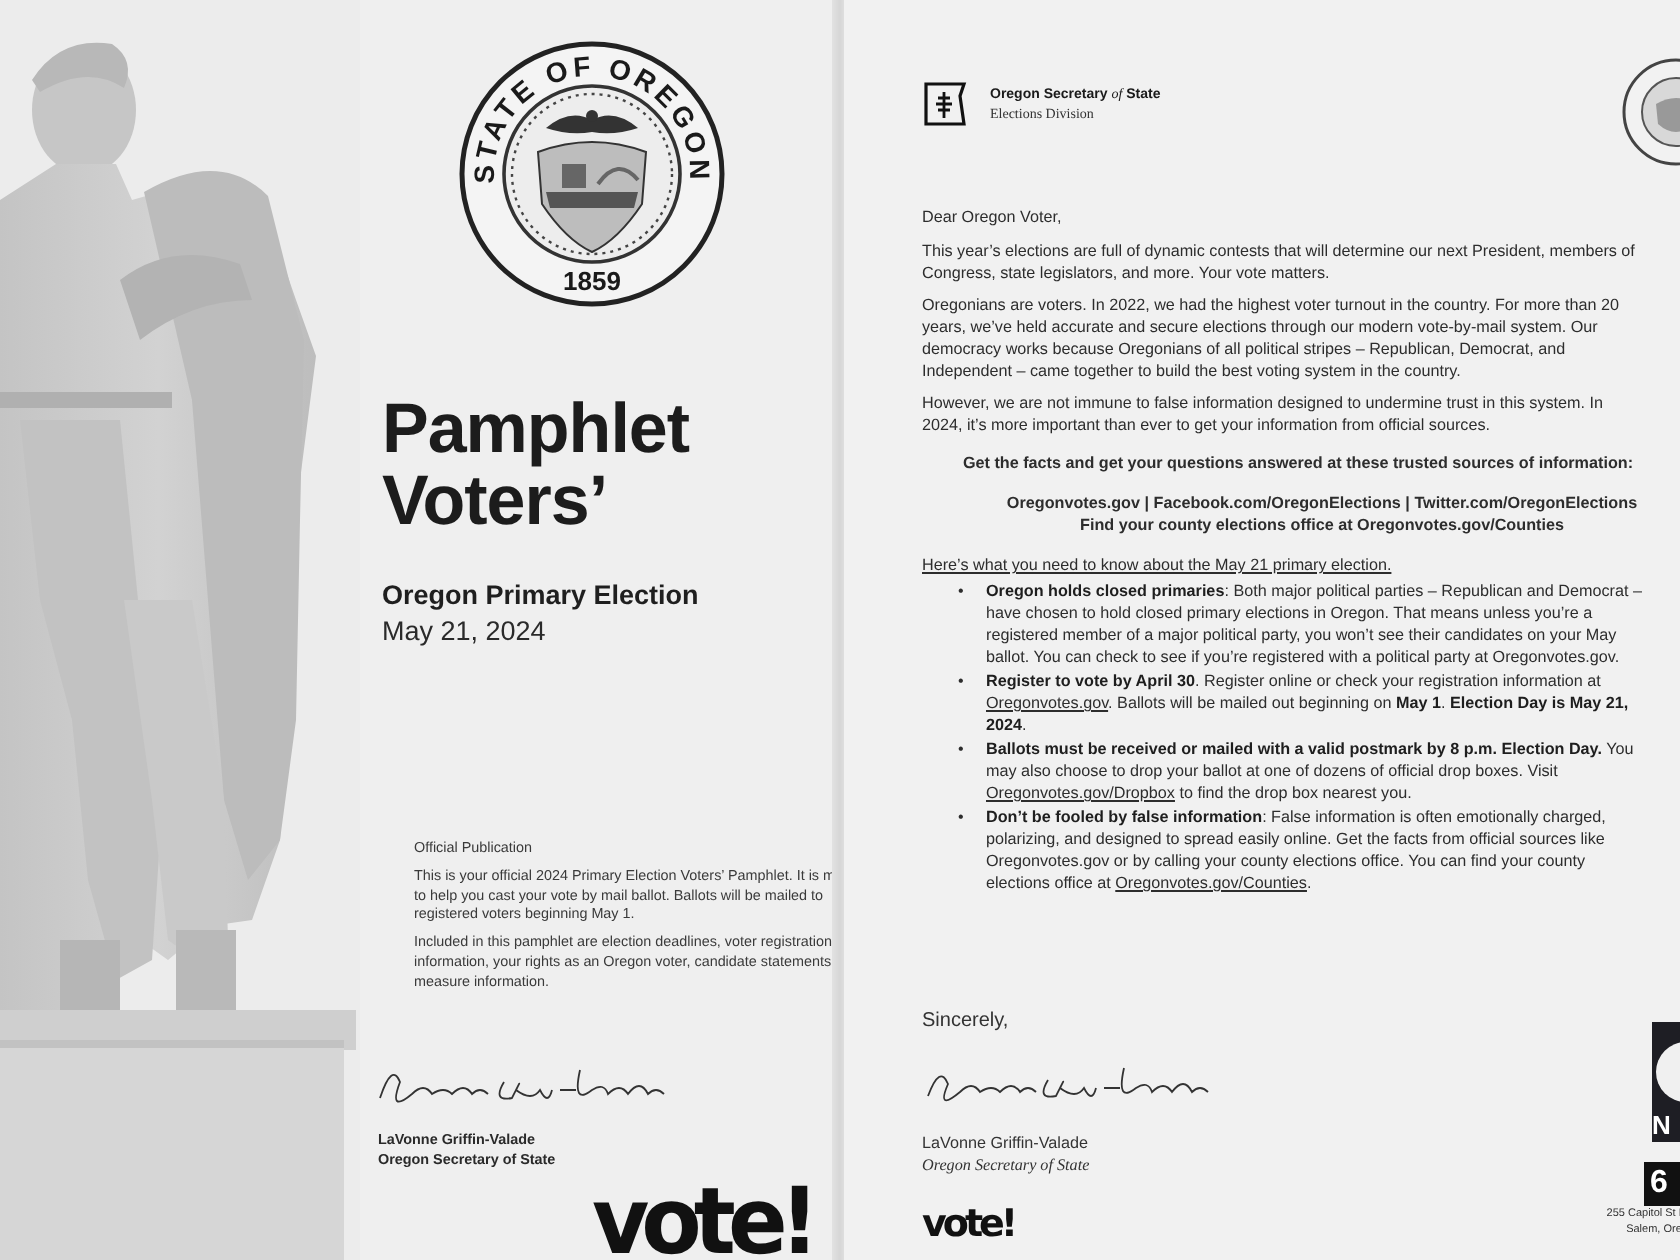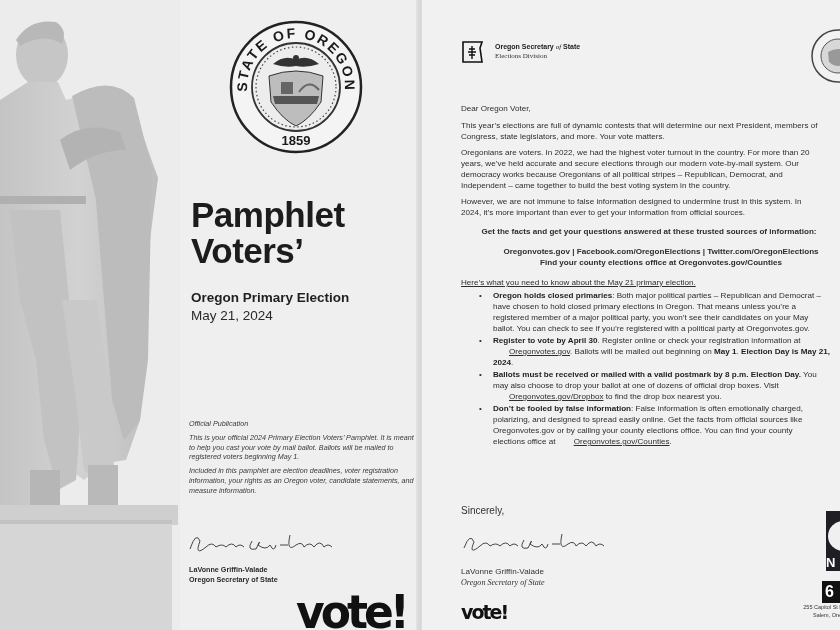--- a/index.html
+++ b/index.html
@@ -30,22 +30,22 @@
     font-family: "Liberation Sans", sans-serif; font-weight: 700;
     font-size: 35px; line-height: 36px; color: #1c1c1c; letter-spacing: -0.5px;
   }
   .subtitle {
     position: absolute; left: 191px; top: 290px; font-weight: 700; font-size: 13.5px; color: #1f1f1f;
   }
   .date {
     position: absolute; left: 191px; top: 308px; font-size: 13.5px; color: #2a2a2a;
   }
   .official {
-    position: absolute; left: 189px; top: 419px; width: 225px;
-    font-style: italic; font-size: 7.2px; line-height: 9.8px; color: #3a3a3a;
+    position: absolute; left: 207px; top: 419px; width: 225px;
+    font-size: 7.2px; line-height: 9.8px; color: #3a3a3a;
   }
   .official p { margin-bottom: 4px; }
   .sig-left { position: absolute; left: 186px; top: 527px; width: 150px; height: 34px; }
   .signer-left {
     position: absolute; left: 189px; top: 565px; font-weight: 700; font-size: 7.2px; line-height: 9.5px; color: #2a2a2a;
   }
   .vote-big {
     position: absolute; left: 296px; top: 590px; font-weight: 900; font-size: 44px; line-height: 44px;
     color: #111; font-family: "DejaVu Sans", sans-serif; letter-spacing: -4px; transform: scaleY(1.05);
   }
@@ -60,21 +60,21 @@
 
   .letter { position: absolute; left: 461px; top: 103px; width: 400px; font-size: 8.1px; line-height: 11px; color: #2d2d2d; }
   .letter p { margin-bottom: 5px; white-space: nowrap; }
   .letter .center { text-align: center; font-weight: 700; width: 376px; }
   .letter .links { text-align: center; font-weight: 700; width: 400px; line-height: 11px; }
   .letter .heading { text-decoration: underline; margin-top: 2px; margin-bottom: 2px; }
   .letter ul { list-style: none; margin-left: 32px; }
   .letter li { position: relative; margin-bottom: 1px; white-space: nowrap; }
   .letter li::before { content: "•"; position: absolute; left: -14px; top: 0; font-size: 8px; }
   .letter b { font-weight: 700; color: #1e1e1e; }
-  .letter u { text-decoration: underline; margin-left: 16px; }
+  .letter u { text-decoration: underline; }
 
   .sincerely { position: absolute; left: 461px; top: 505px; font-size: 10px; color: #333; }
   .sig-right { position: absolute; left: 460px; top: 528px; width: 145px; height: 32px; }
   .signer-right { position: absolute; left: 461px; top: 566px; font-size: 8.1px; line-height: 11px; color: #333; }
   .signer-right .role { font-family: "Liberation Serif", serif; font-style: italic; }
   .vote-small {
     position: absolute; left: 461px; top: 603px; font-weight: 900; font-size: 19px; line-height: 19px;
     font-family: "DejaVu Sans", sans-serif; color: #111; letter-spacing: -2px;
   }
 

